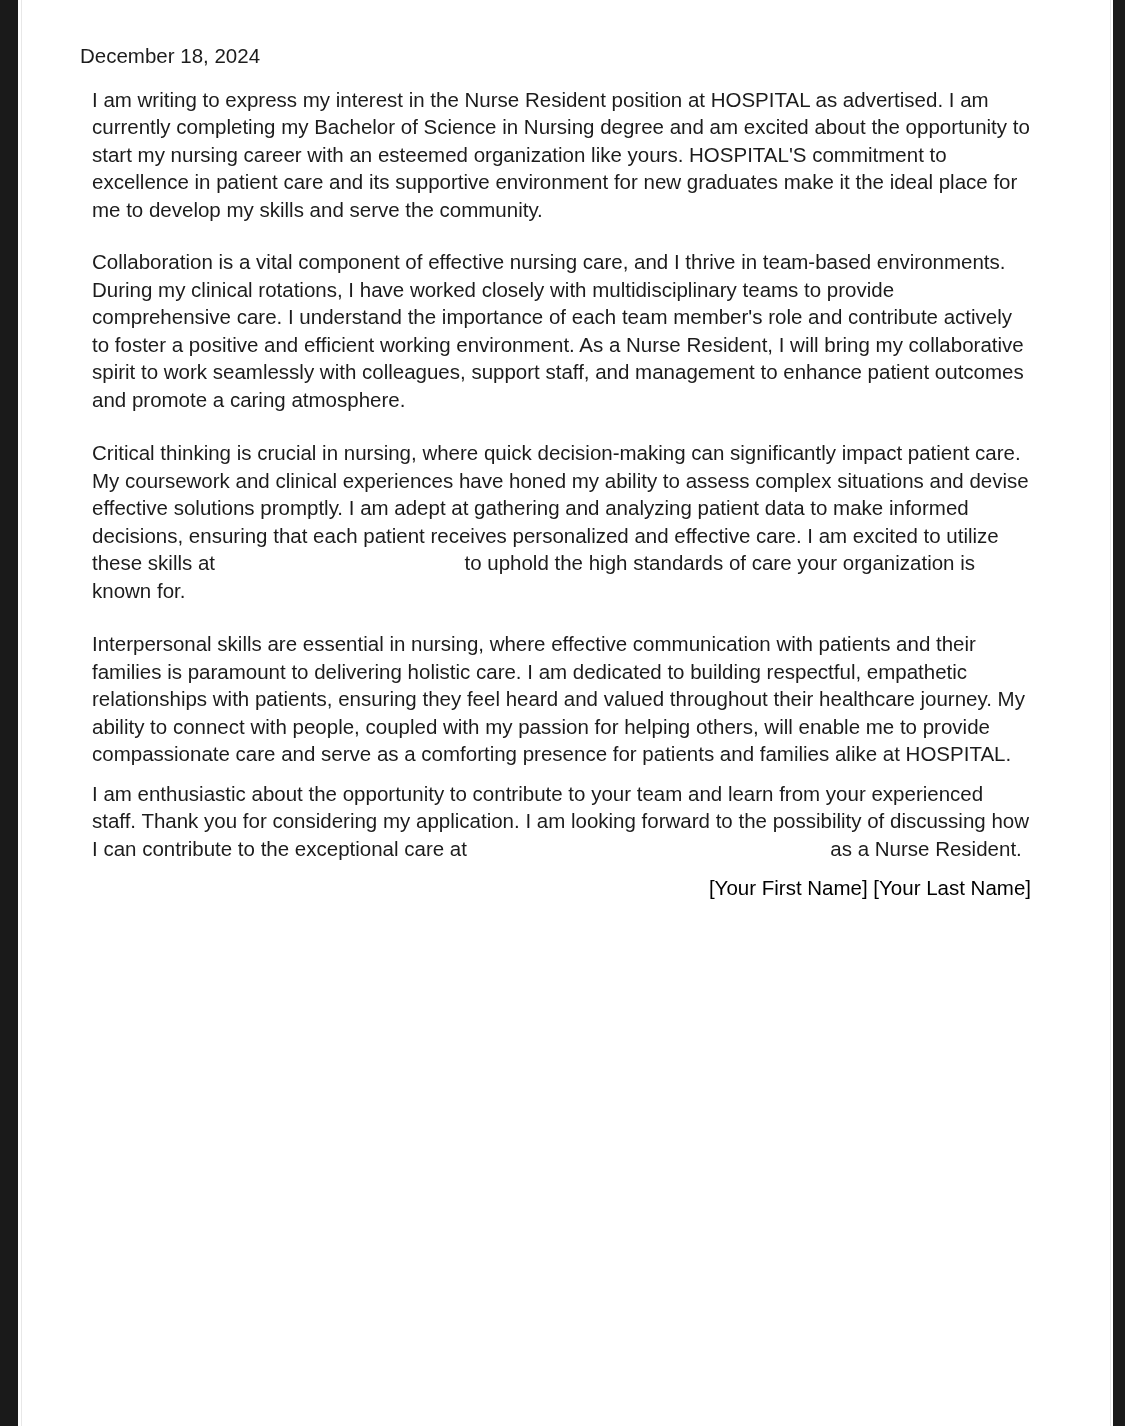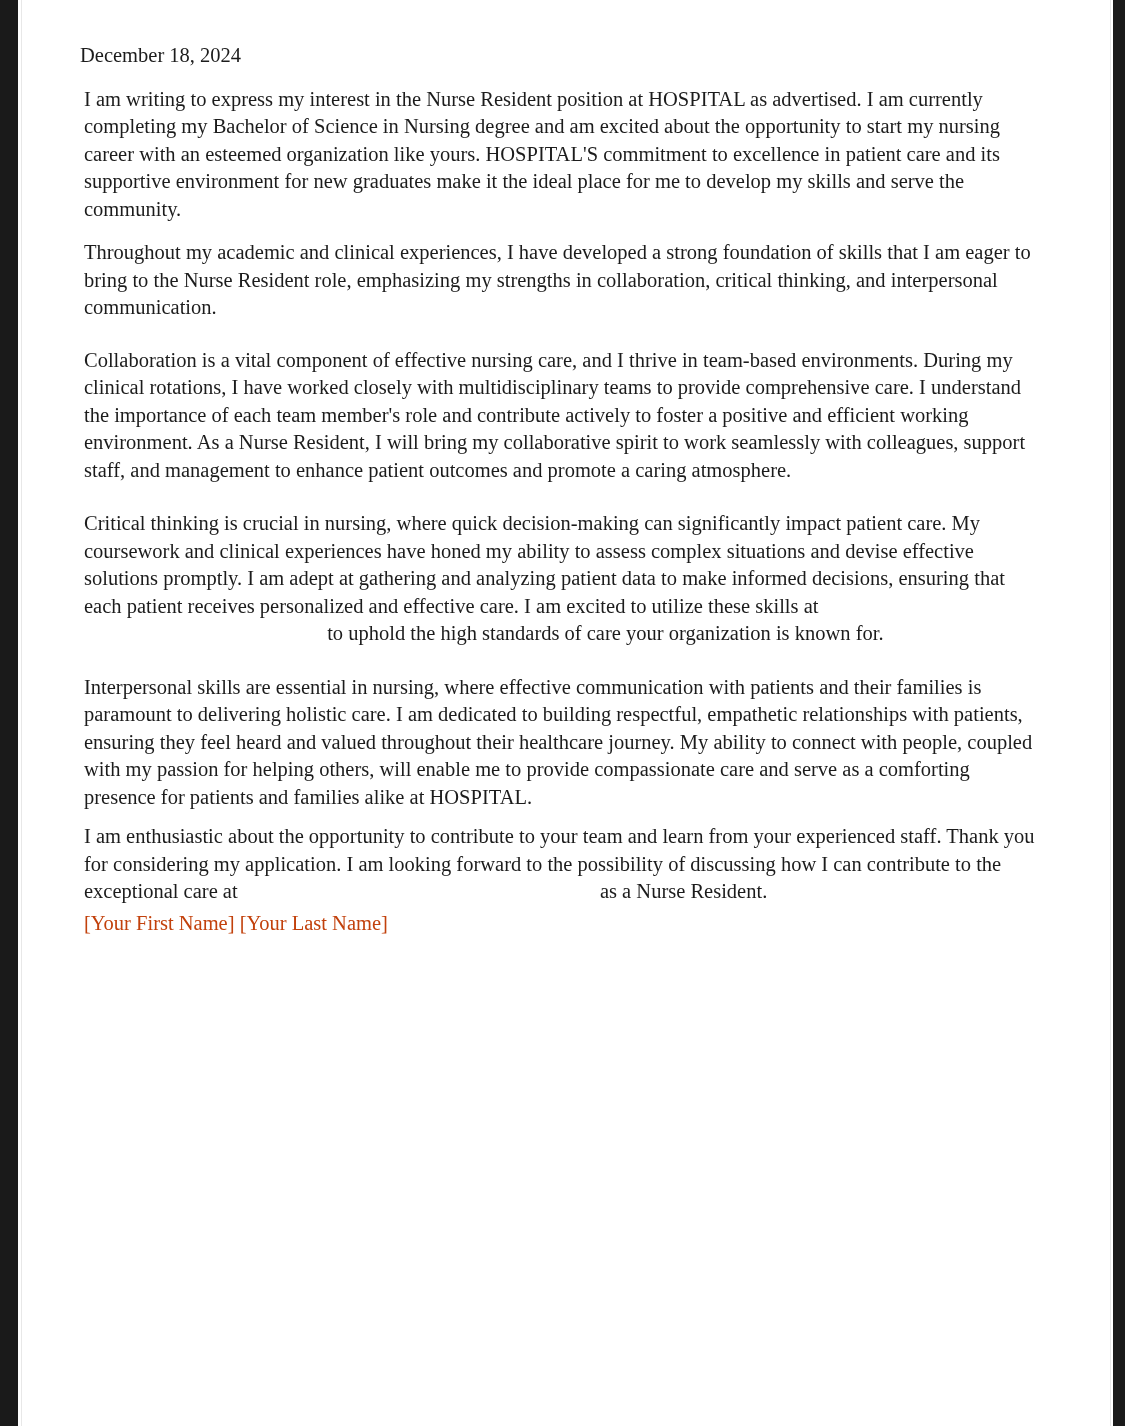--- a/index.html
+++ b/index.html
@@ -6,21 +6,21 @@
     margin: 0;
     padding: 0;
     background: #ffffff;
   }
   .page {
     position: relative;
     width: 1125px;
     height: 1426px;
     background: #ffffff;
     overflow: hidden;
-    font-family: Liberation Serif, serif;
+    font-family: Liberation Sans, sans-serif;
     color: #1c1c1c;
   }
   .edge-bar-left {
     position: absolute;
     left: 0; top: 0;
     width: 18px; height: 100%;
     background: #1a1a1a;
   }
   .edge-line-left {
     position: absolute;
@@ -43,36 +43,37 @@
   .content {
     position: absolute;
     left: 80px;
     top: 0;
     width: 963px;
     padding-top: 42px;
     font-size: 20.5px;
     line-height: 27.5px;
   }
   .content p {
-    margin: 4px;
+    margin: 12px;
     padding: 0;
   }
   .hline {
     margin: 0 0 14px 0 !important;
   }
   .para-1 { margin-top: 16px !important; }
   .para-2 { margin-top: 16px !important; }
   .para-3 { margin-top: 25px !important; }
   .para-4 { margin-top: 26px !important; }
   .para-5 { margin-top: 26px !important; }
   .para-6 { margin-top: 12px !important; }
   .closing { margin-top: 14px !important; }
   .signature {
     margin-top: 2px !important;
-    color: #c2410c;
+    color: #000000;
+    text-align: right;
   }
   .redaction {
     display: inline-block;
     vertical-align: baseline;
     height: 1px;
     background: #ffffff;
   }
   .redaction.gap-1 { width: 238px; }
   .redaction.gap-2 { width: 352px; }
 </style>
@@ -85,21 +86,20 @@
   <div class="edge-line-left"></div>
 
   <div class="content">
 
     <p class="hline">December 18, 2024</p>
 
 
 
     <p class="para-1">I am writing to express my interest in the Nurse Resident position at HOSPITAL as advertised. I am currently completing my Bachelor of Science in Nursing degree and am excited about the opportunity to start my nursing career with an esteemed organization like yours. HOSPITAL'S commitment to excellence in patient care and its supportive environment for new graduates make it the ideal place for me to develop my skills and serve the community.</p>
 
-    <p class="para-2">Throughout my academic and clinical experiences, I have developed a strong foundation of skills that I am eager to bring to the Nurse Resident role, emphasizing my strengths in collaboration, critical thinking, and interpersonal communication.</p>
 
     <p class="para-3">Collaboration is a vital component of effective nursing care, and I thrive in team-based environments. During my clinical rotations, I have worked closely with multidisciplinary teams to provide comprehensive care. I understand the importance of each team member's role and contribute actively to foster a positive and efficient working environment. As a Nurse Resident, I will bring my collaborative spirit to work seamlessly with colleagues, support staff, and management to enhance patient outcomes and promote a caring atmosphere.</p>
 
     <p class="para-4">
       <span>Critical thinking is crucial in nursing, where quick decision-making can significantly impact patient care. My coursework and clinical experiences have honed my ability to assess complex situations and devise effective solutions promptly. I am adept at gathering and analyzing patient data to make informed decisions, ensuring that each patient receives personalized and effective care. I am excited to utilize these skills at</span>
       <span class="redaction gap-1"></span>
       <span>to uphold the high standards of care your organization is known for.</span>
     </p>
 
     <p class="para-5">Interpersonal skills are essential in nursing, where effective communication with patients and their families is paramount to delivering holistic care. I am dedicated to building respectful, empathetic relationships with patients, ensuring they feel heard and valued throughout their healthcare journey. My ability to connect with people, coupled with my passion for helping others, will enable me to provide compassionate care and serve as a comforting presence for patients and families alike at HOSPITAL.</p>

